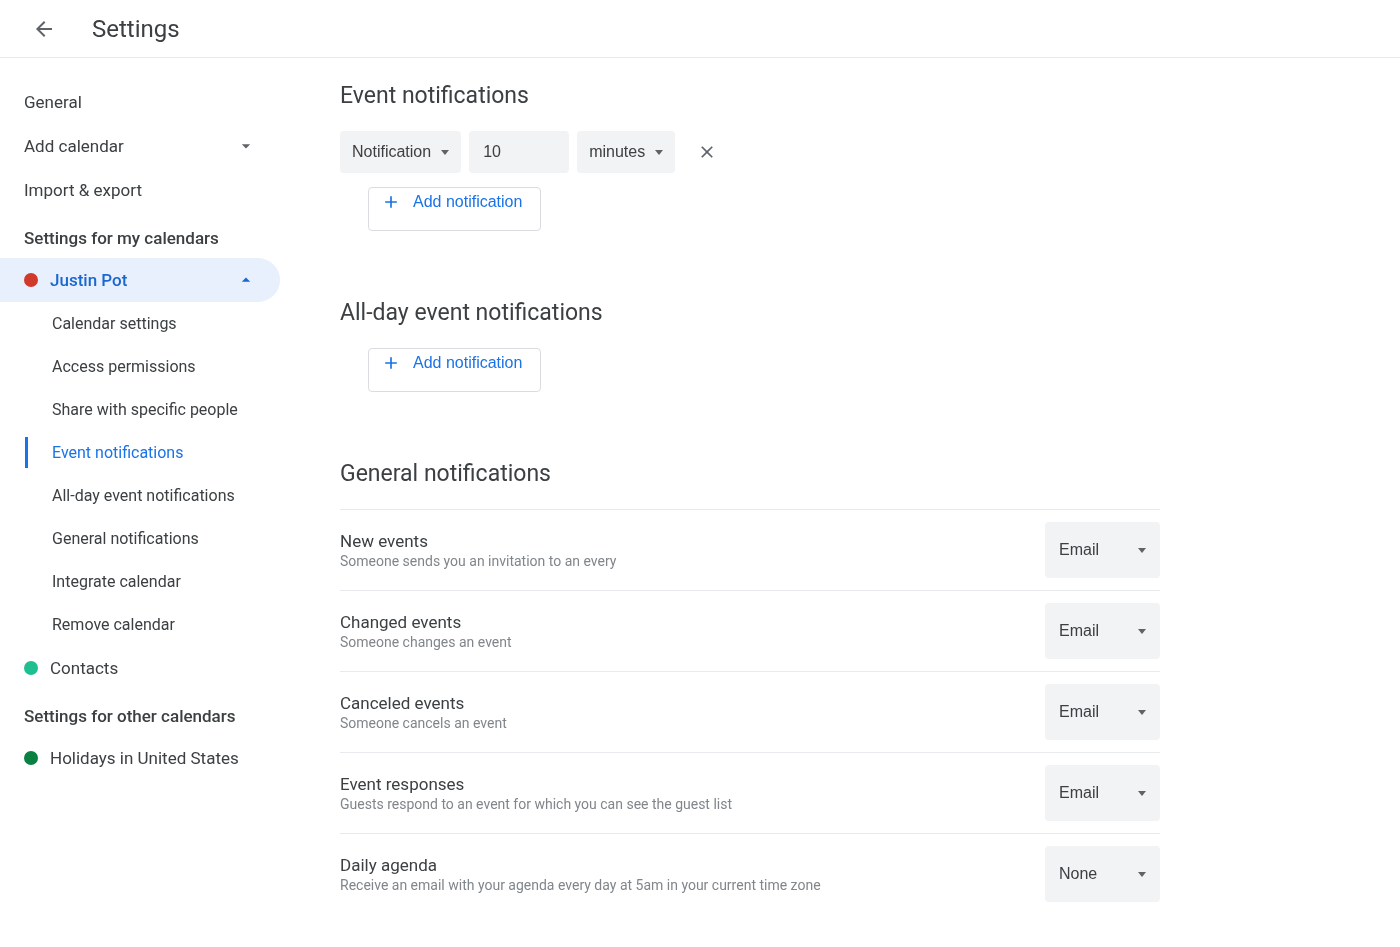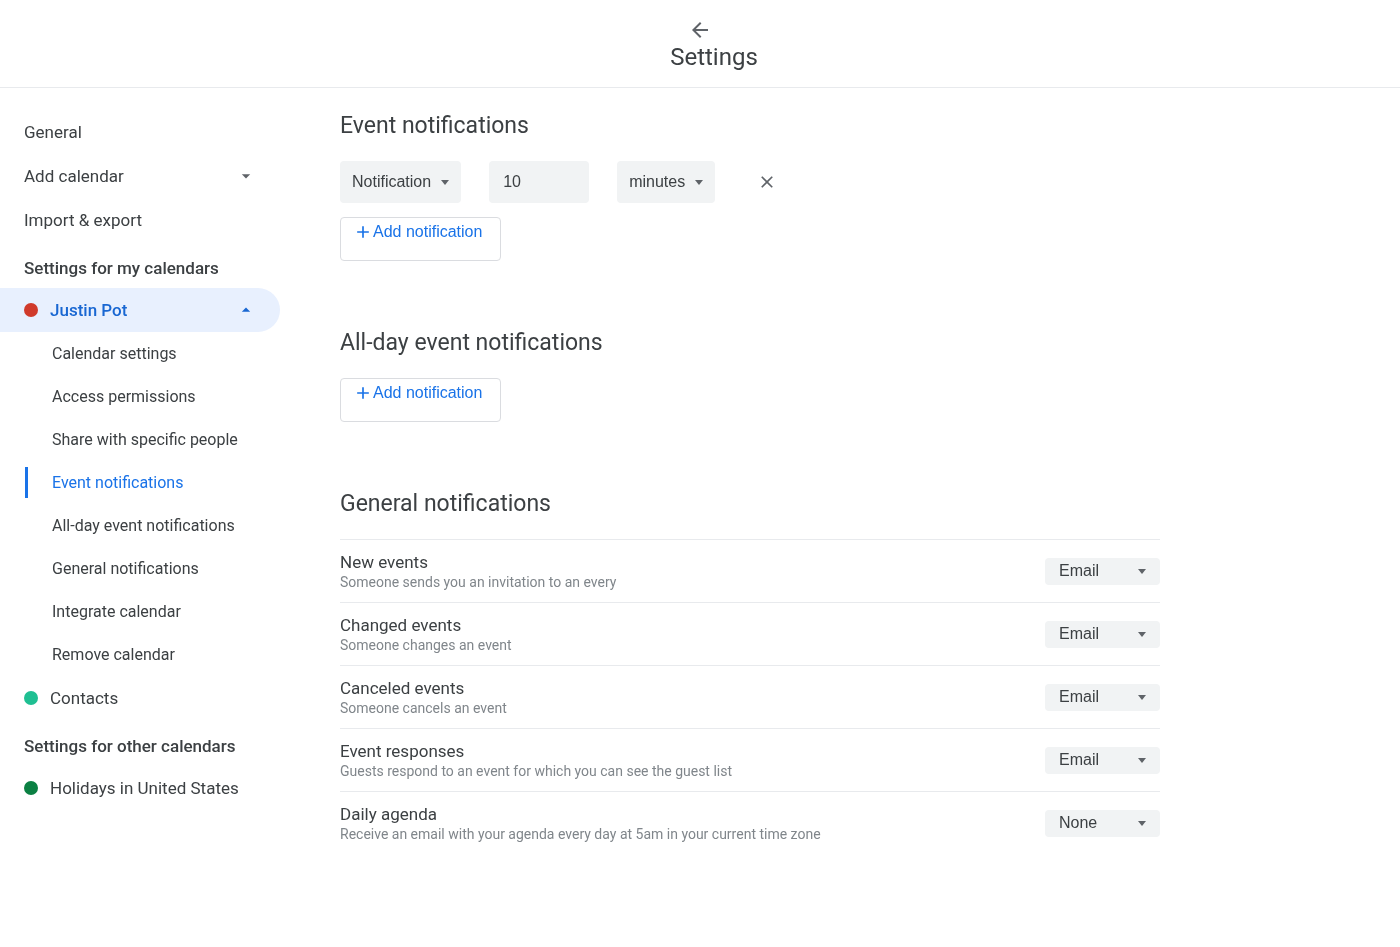--- a/index.html
+++ b/index.html
@@ -7,22 +7,21 @@
       font-family: 'Google Sans', Roboto, Arial, sans-serif;
       color: #3c4043;
       background: #fff;
       font-size: 14px;
     }
     .header {
       display: flex;
       align-items: center;
       padding: 16px 24px;
       border-bottom: 1px solid #e8eaed;
-      height: 88px;
-      flex-direction: column;
+      height: 58px;
     }
     .back-btn {
       width: 40px;
       height: 40px;
       display: flex;
       align-items: center;
       justify-content: center;
       cursor: pointer;
       border-radius: 50%;
     }
@@ -100,21 +99,21 @@
     .section { margin-bottom: 68px; }
     .section-title {
       font-size: 23px;
       font-weight: 400;
       color: #3c4043;
       margin-bottom: 22px;
     }
     .notif-row {
       display: flex;
       align-items: center;
-      gap: 28px;
+      gap: 8px;
       margin-bottom: 14px;
     }
     .dropdown-chip {
       background: #f1f3f4;
       border: none;
       border-radius: 4px;
       padding: 10px 12px;
       font-size: 16px;
       color: #3c4043;
       display: flex;
@@ -145,25 +144,26 @@
       margin-left: 8px;
     }
     .close-btn svg { width: 20px; height: 20px; fill: #5f6368; }
     .add-btn {
       border: 1px solid #dadce0;
       background: #fff;
       border-radius: 4px;
       padding: 10px 18px 24px 12px;
       display: inline-flex;
       align-items: center;
-      gap: 0;
+      gap: 12px;
       color: #1a73e8;
       font-size: 16px;
       cursor: pointer;
       height: 44px;
+      margin-left: 28px;
     }
     .add-btn svg { width: 20px; height: 20px; fill: #1a73e8; }
     .gn-list { border-top: 1px solid #e8eaed; }
     .gn-row {
       display: flex;
       align-items: center;
       justify-content: center;
       padding: 12px 0;
       border-bottom: 1px solid #e8eaed;
     }
@@ -175,21 +175,21 @@
       border: none;
       border-radius: 4px;
       padding: 10px 14px;
       font-size: 16px;
       color: #3c4043;
       display: flex;
       align-items: center;
       justify-content: space-between;
       width: 115px;
       cursor: pointer;
-      height: 27px;
+      height: 56px;
     }
     .gn-select .caret { width: 0; height: 0; border-left: 4px solid transparent; border-right: 4px solid transparent; border-top: 5px solid #5f6368; }
   </style>
 </head>
 <body>
 
 <div class="header">
   <div class="back-btn">
     <svg viewBox="0 0 24 24">
         <path d="M20 11H7.83l5.59-5.59L12 4l-8 8 8 8 1.41-1.41L7.83 13H20v-2z"></path>

